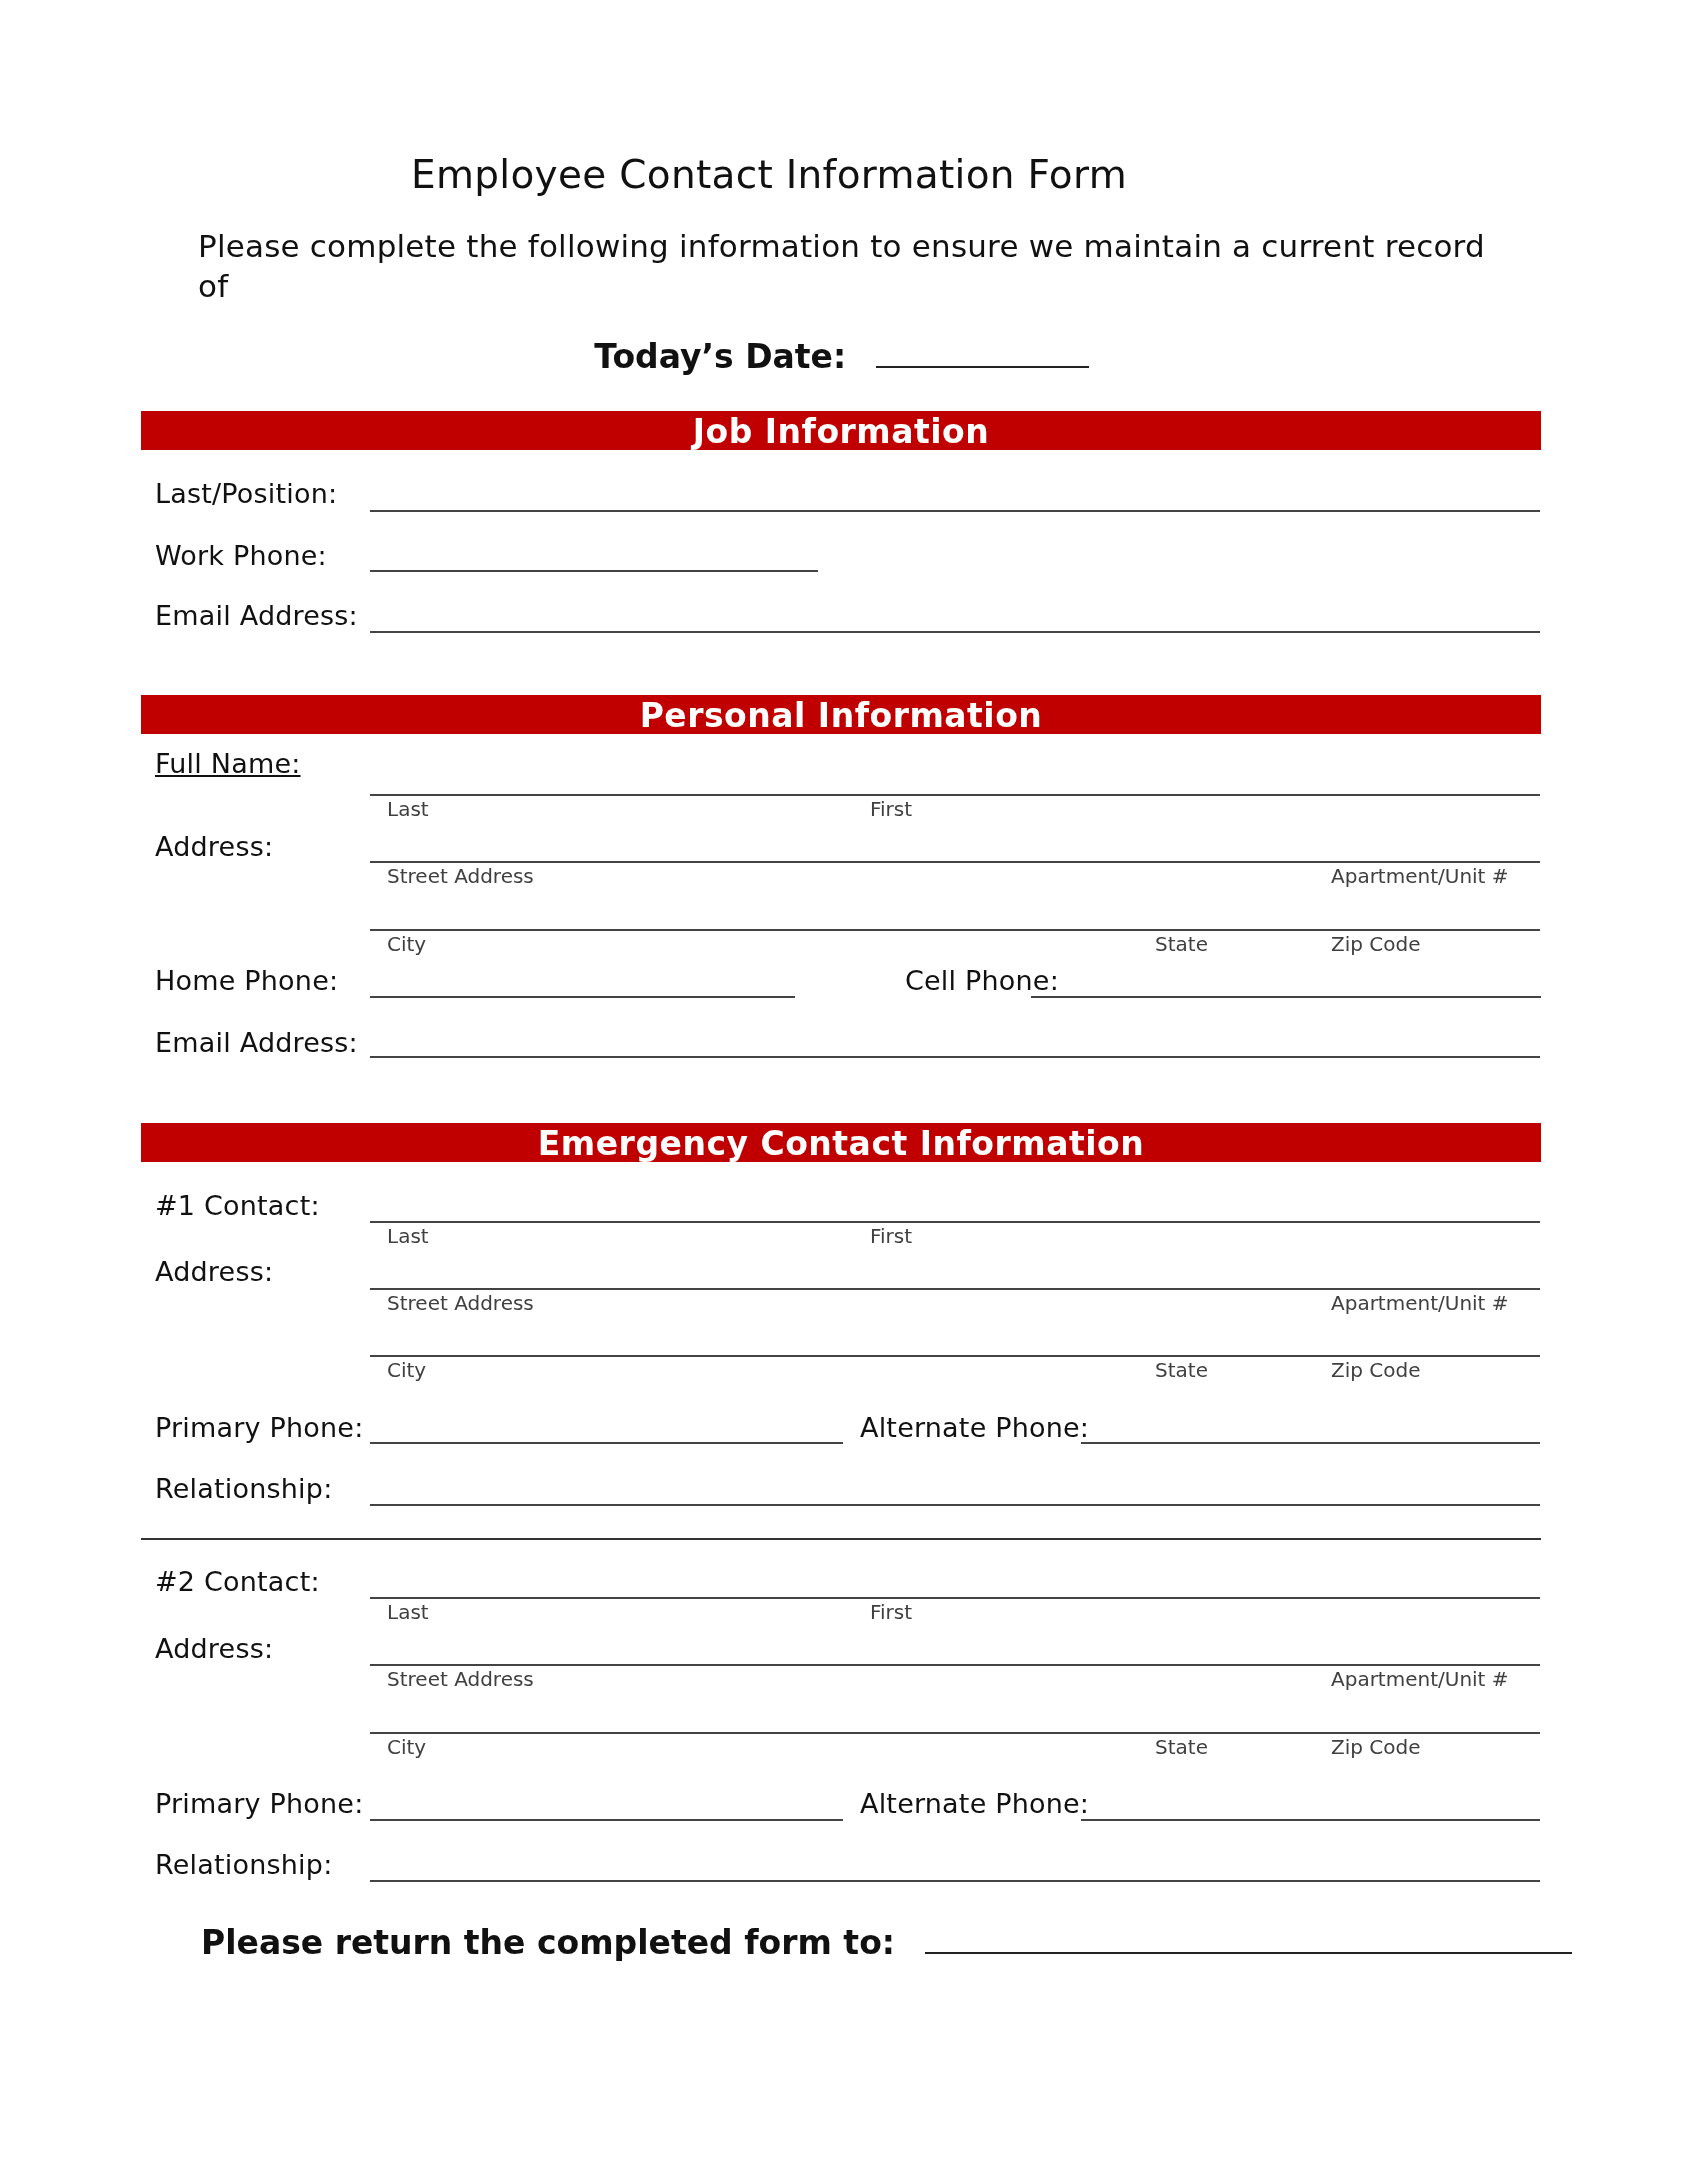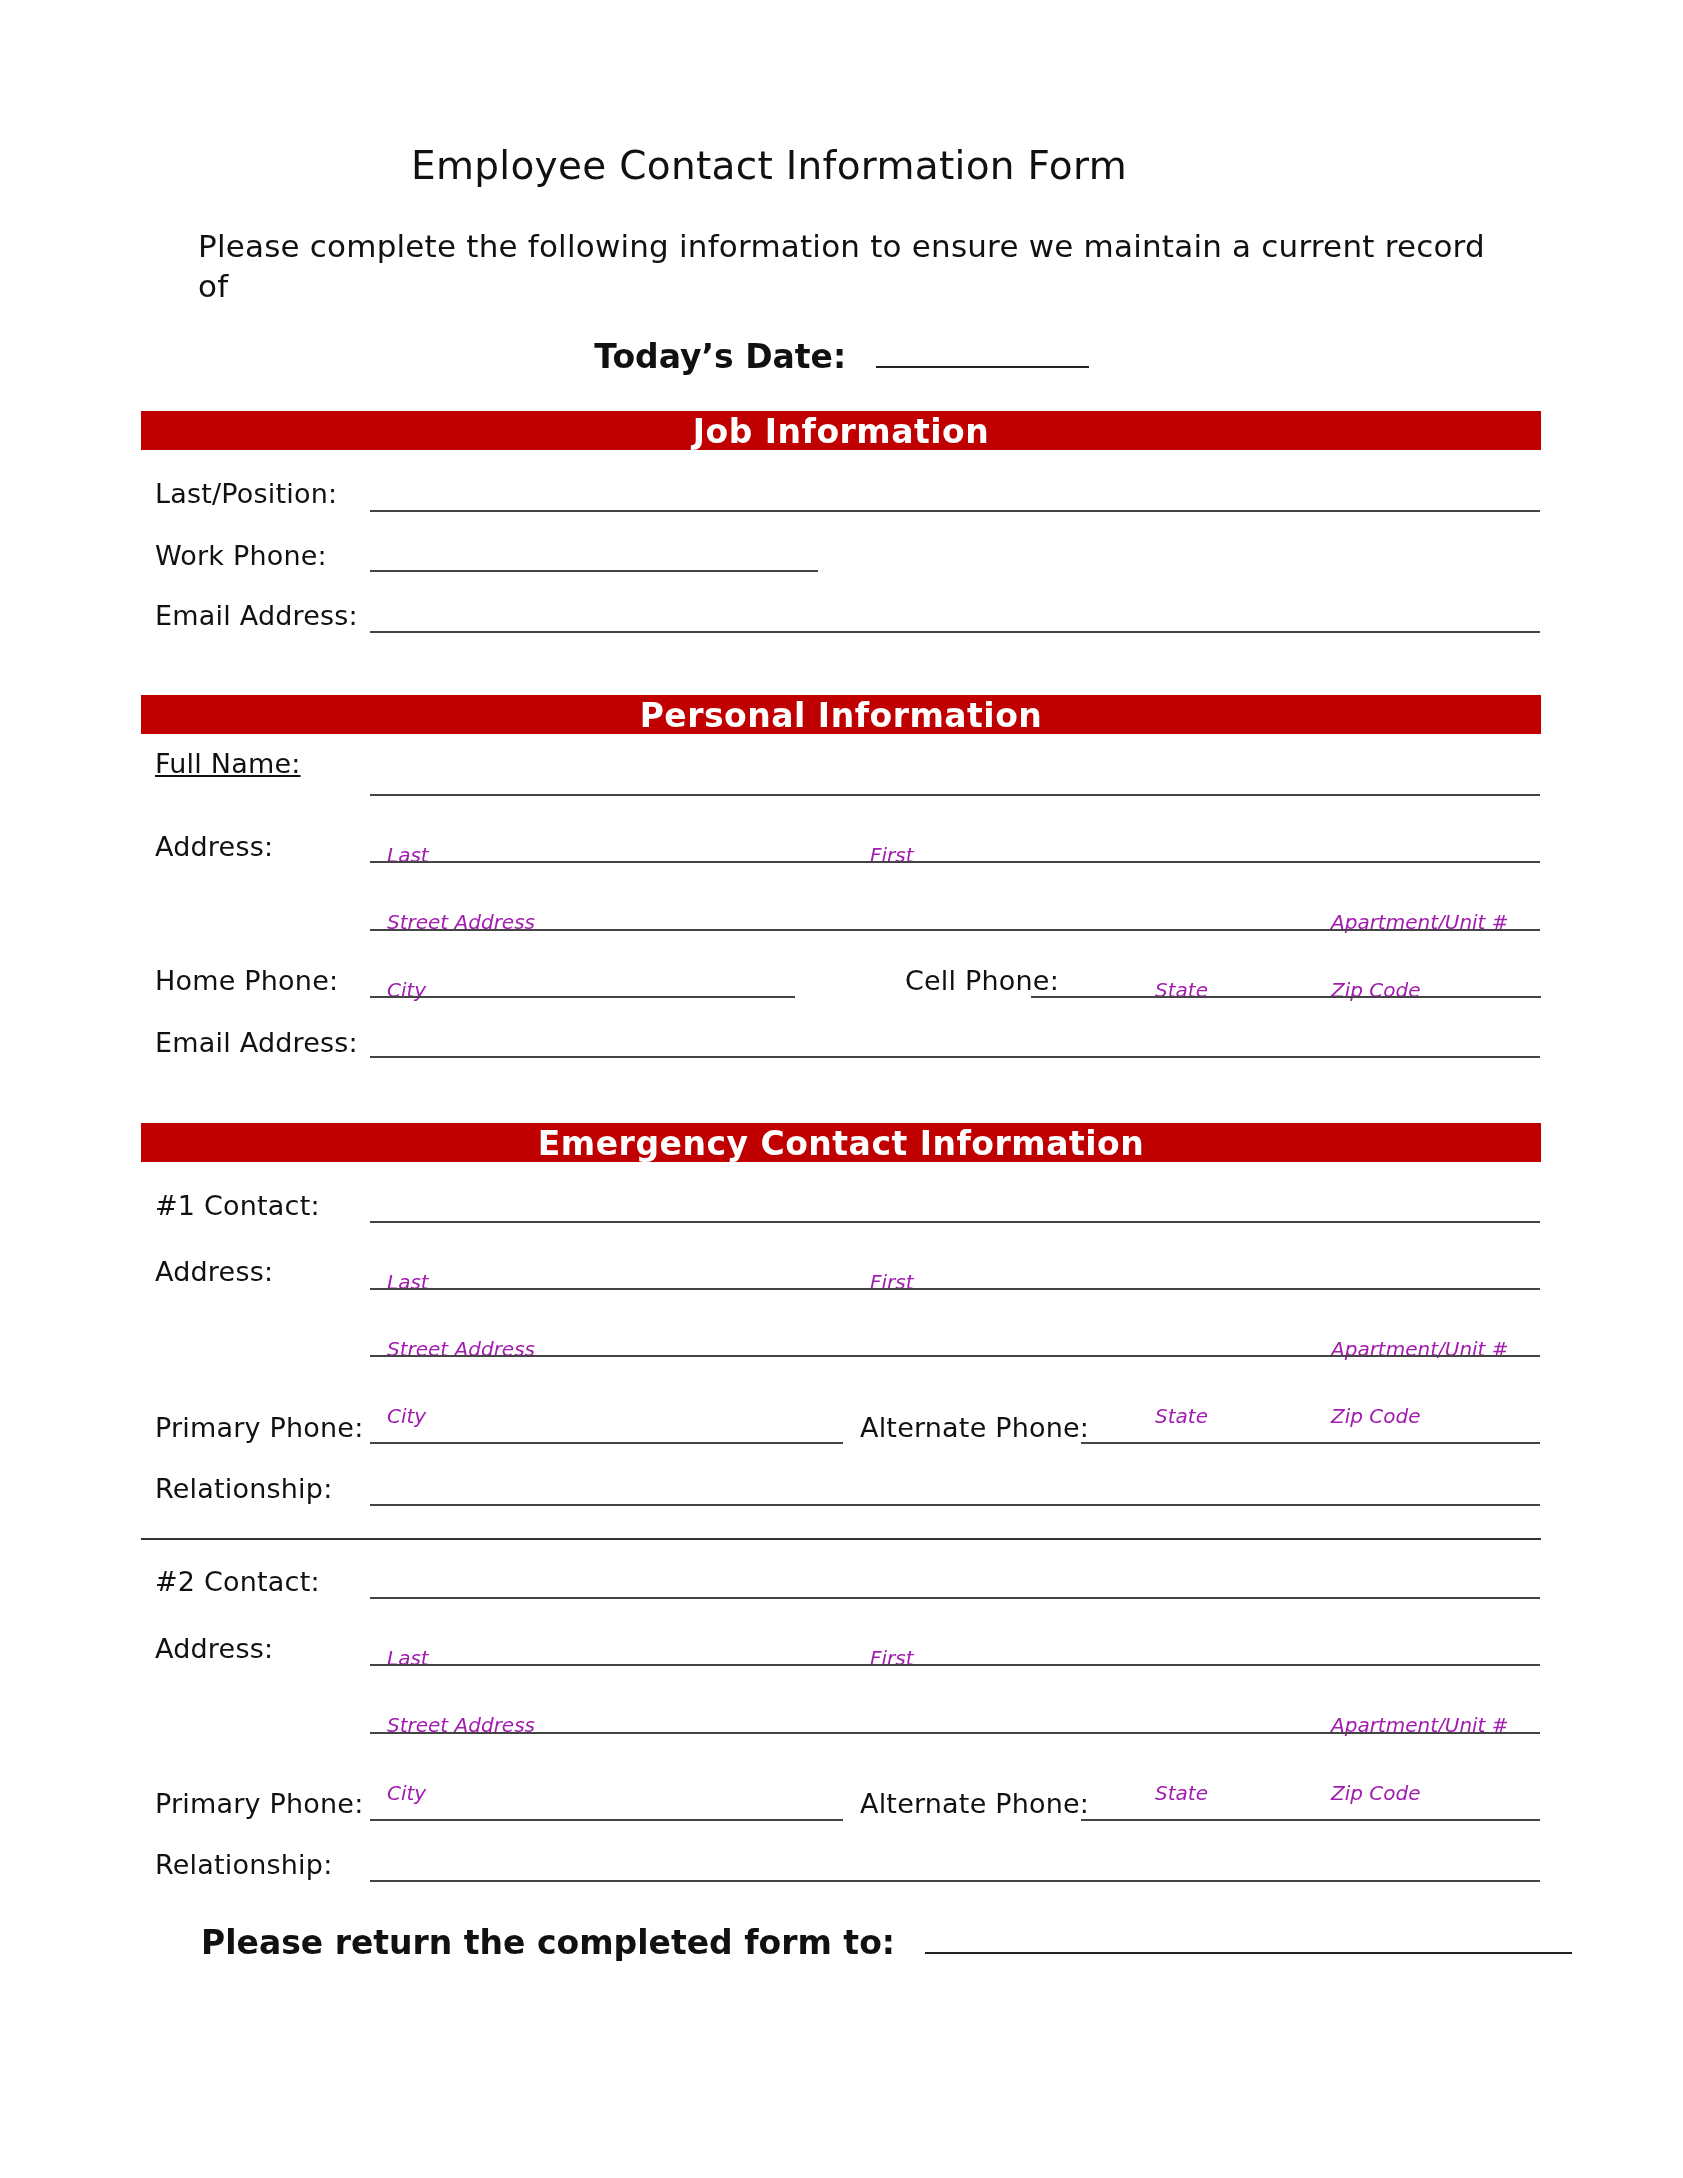--- a/index.html
+++ b/index.html
@@ -2,21 +2,21 @@
 <html><head>
   <meta charset="utf-8">
   <style>
     html, body { margin: 0; padding: 0; background: #ffffff; }
     body {
       width: 1683px; height: 2178px; position: relative; overflow: hidden;
       font-family: "DejaVu Sans", sans-serif; color: #111111;
     }
     .abs { position: absolute; }
     .title {
-      left: 0; width: 1538px; top: 143px; text-align: center;
+      left: 0; width: 1538px; top: 152px; text-align: center;
       font-size: 39px; letter-spacing: 0.3px;
     }
     .intro {
       left: 198px; top: 226px; width: 1287px;
       font-size: 31px; line-height: 40px; letter-spacing: 0.2px;
     }
     .date-row {
       left: 0; width: 1683px; top: 337px; text-align: center;
       font-size: 33px; font-weight: bold;
     }
@@ -31,23 +31,22 @@
     }
     .label {
       left: 155px; font-size: 27px; line-height: 32px; white-space: nowrap;
       letter-spacing: 0.2px;
     }
     .label.inline { left: auto; }
     .line {
       height: 0; border-top: 2px solid #444;
     }
     .sub {
-      font-size: 20px; font-style: italic; line-height: 24px; white-space: nowrap;
-      color: #a21caf;
-      margin-top: 46px;
+      font-size: 20px; line-height: 24px; white-space: nowrap;
+      color: #404040;
     }
     .sep { left: 141px; width: 1400px; height: 0; border-top: 2px solid #333; }
     .footer {
       left: 201px; top: 1923px; font-size: 33px; font-weight: bold; white-space: nowrap;
     }
   </style>
 </head>
 <body>
 
 <div class="abs title">Employee Contact Information Form</div>

